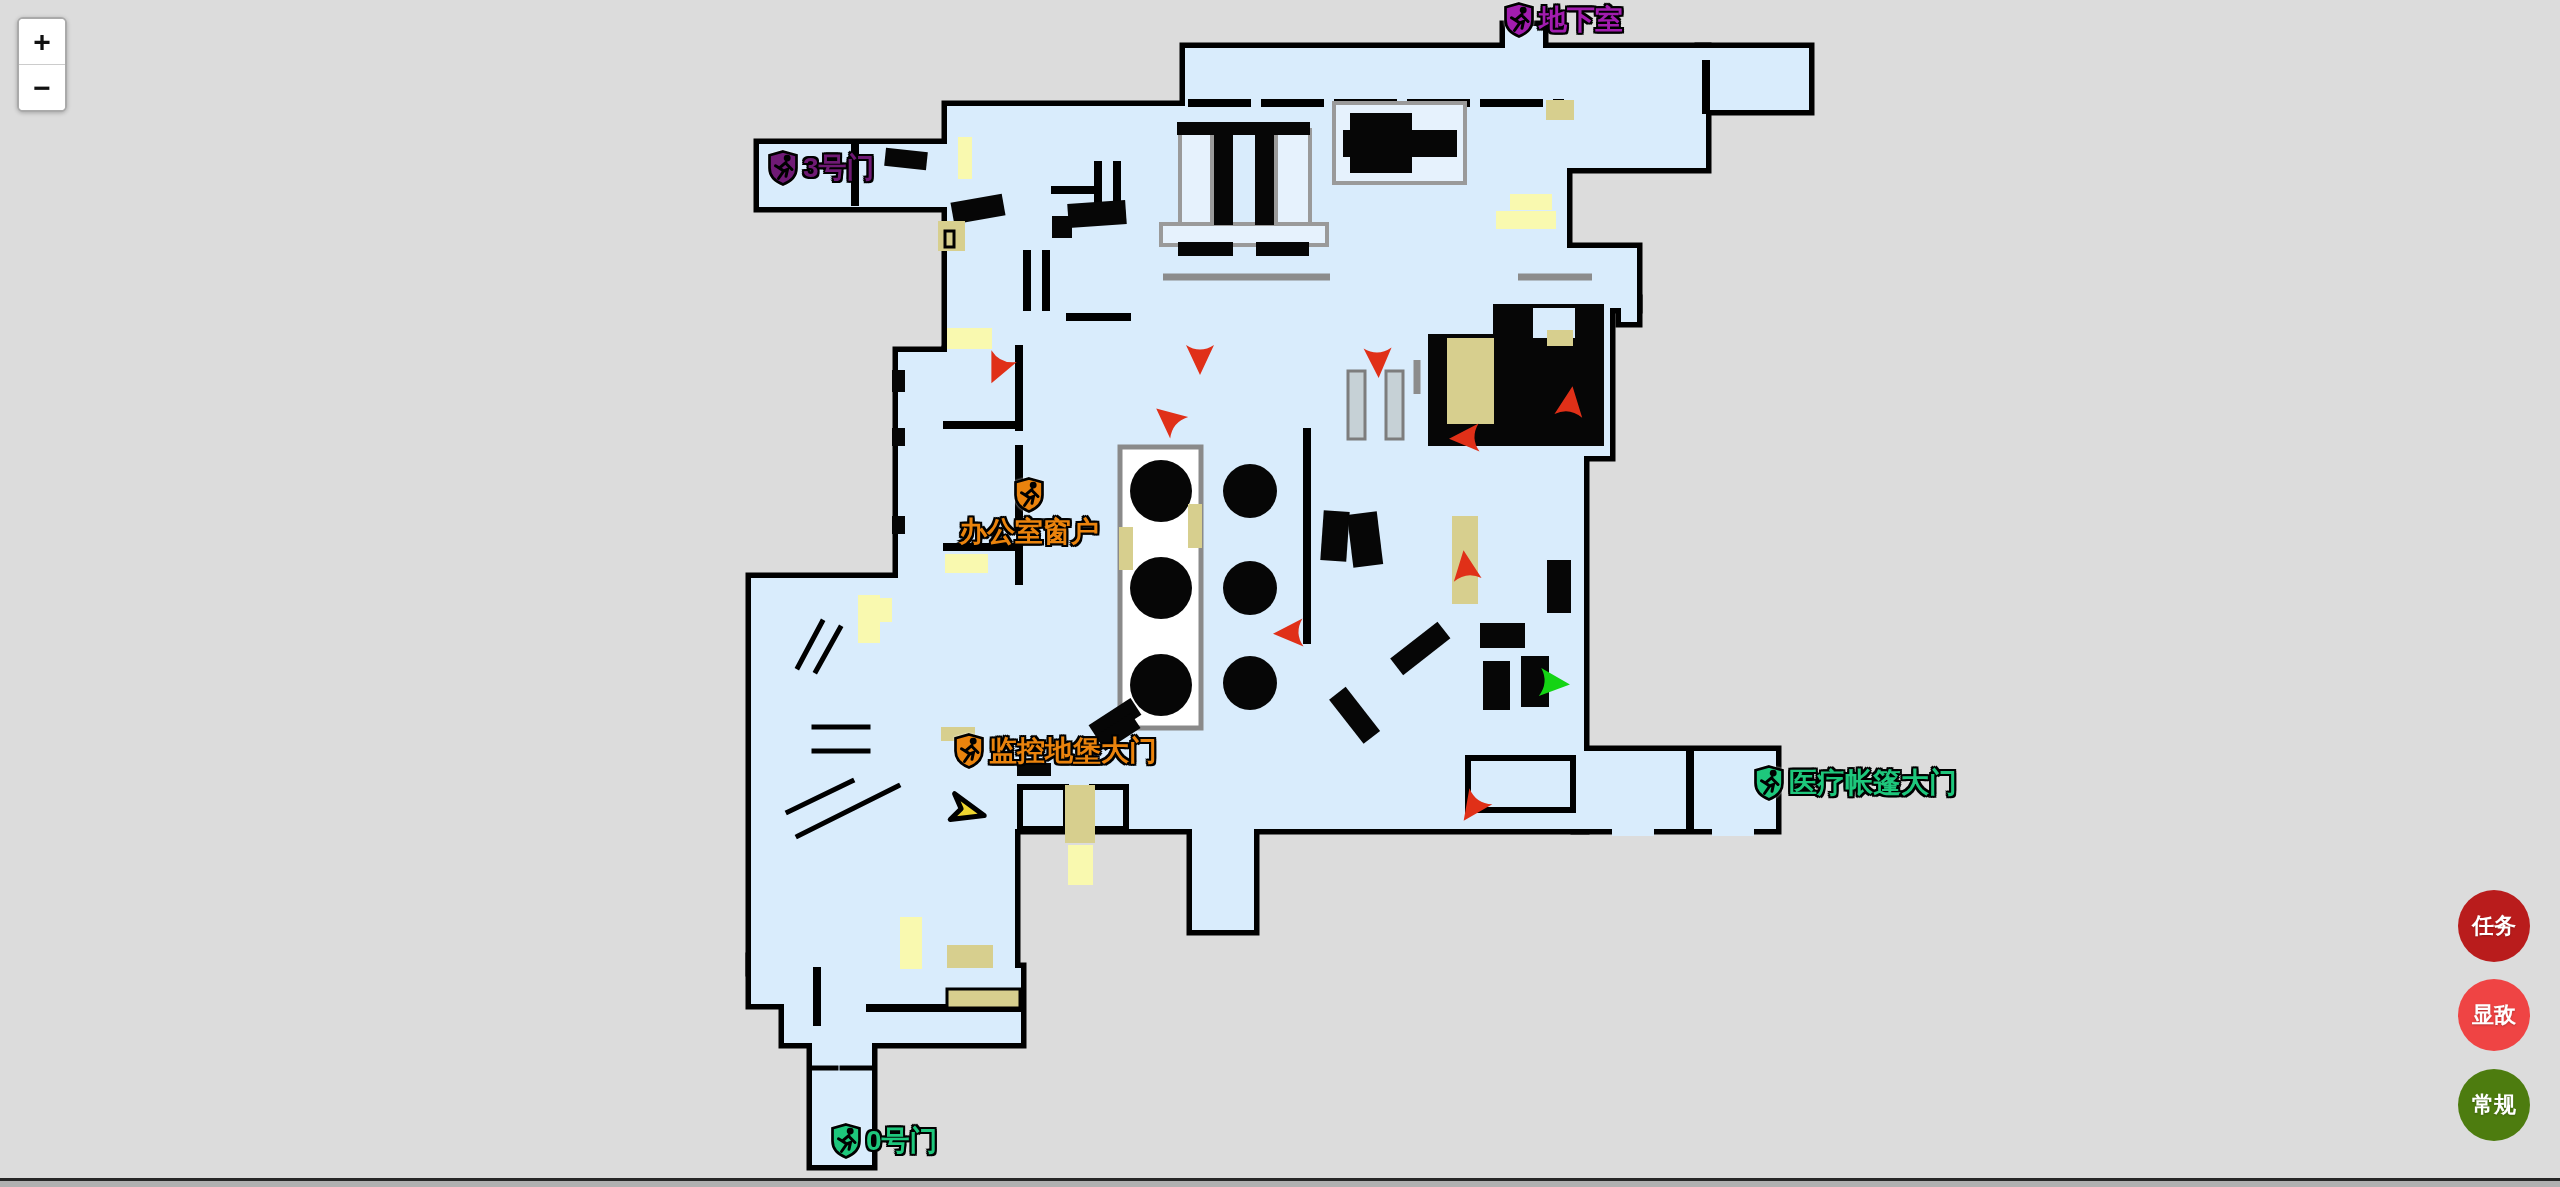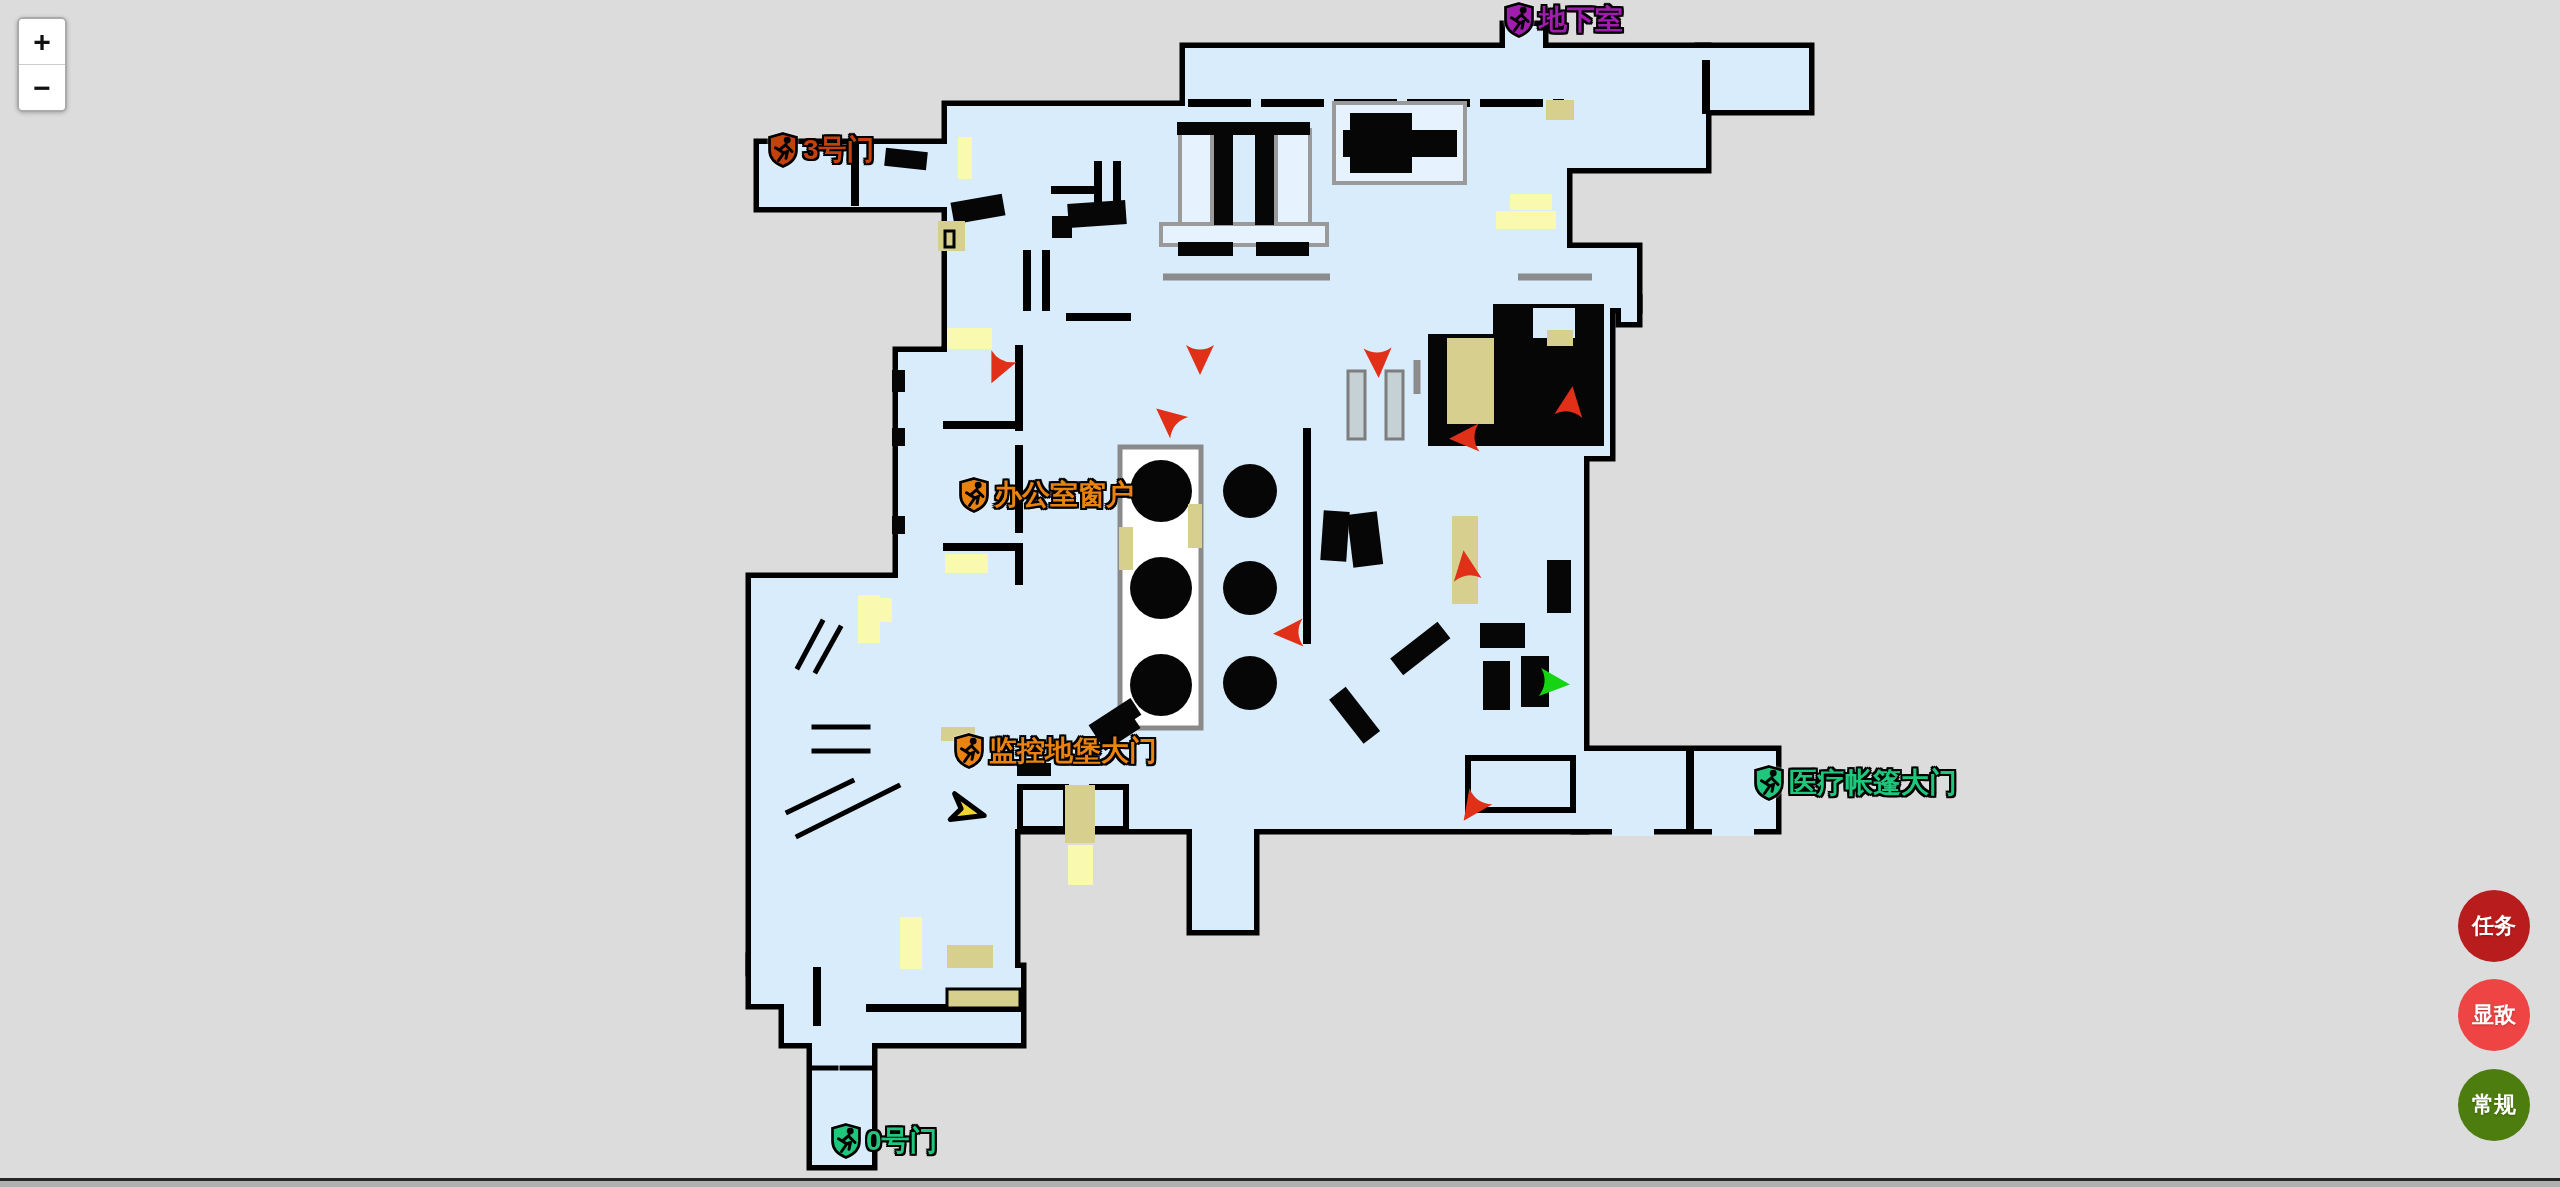--- a/index.html
+++ b/index.html
@@ -207,29 +207,29 @@
 
 <div id="label-layer">
     <div class="map-label" style="left: 1504px; top: 2px; color: #a21caf;">
       <svg class="shield" width="30" height="36" viewBox="0 0 20 24">
   <path d="M10 1 L19 3.5 V12 Q19 19.5 10 23 Q1 19.5 1 12 V3.5 Z" fill="currentColor" stroke="#000" stroke-width="1.8"></path>
   <circle cx="12.8" cy="5.4" r="2.3" fill="#000"></circle>
   <path d="M12 8.2 L7.5 12 L10.5 14 L7 19 M10.5 14 L13 13 L12 17.5 M7.5 12 L5 10.5 M12.5 9.5 L16 13" stroke="#000" stroke-width="2" fill="none" stroke-linecap="round"></path>
 </svg>
       <span>地下室</span>
     </div>
-    <div class="map-label" style="left: 768px; top: 132px; color: #c2410c;">
+    <div class="map-label" style="left: 768px; top: 150px; color: #701a75;">
       <svg class="shield" width="30" height="36" viewBox="0 0 20 24">
   <path d="M10 1 L19 3.5 V12 Q19 19.5 10 23 Q1 19.5 1 12 V3.5 Z" fill="currentColor" stroke="#000" stroke-width="1.8"></path>
   <circle cx="12.8" cy="5.4" r="2.3" fill="#000"></circle>
   <path d="M12 8.2 L7.5 12 L10.5 14 L7 19 M10.5 14 L13 13 L12 17.5 M7.5 12 L5 10.5 M12.5 9.5 L16 13" stroke="#000" stroke-width="2" fill="none" stroke-linecap="round"></path>
 </svg>
       <span>3号门</span>
     </div>
-    <div class="map-label" style="left: 959px; top: 477px; color: rgb(234, 131, 13);">
+    <div class="map-label" style="left: 959px; top: 477px; color: rgb(234, 131, 13); flex-direction: column;">
       <svg class="shield" width="30" height="36" viewBox="0 0 20 24">
   <path d="M10 1 L19 3.5 V12 Q19 19.5 10 23 Q1 19.5 1 12 V3.5 Z" fill="currentColor" stroke="#000" stroke-width="1.8"></path>
   <circle cx="12.8" cy="5.4" r="2.3" fill="#000"></circle>
   <path d="M12 8.2 L7.5 12 L10.5 14 L7 19 M10.5 14 L13 13 L12 17.5 M7.5 12 L5 10.5 M12.5 9.5 L16 13" stroke="#000" stroke-width="2" fill="none" stroke-linecap="round"></path>
 </svg>
       <span>办公室窗户</span>
     </div>
     <div class="map-label" style="left: 954px; top: 733px; color: rgb(234, 131, 13);">
       <svg class="shield" width="30" height="36" viewBox="0 0 20 24">
   <path d="M10 1 L19 3.5 V12 Q19 19.5 10 23 Q1 19.5 1 12 V3.5 Z" fill="currentColor" stroke="#000" stroke-width="1.8"></path>

